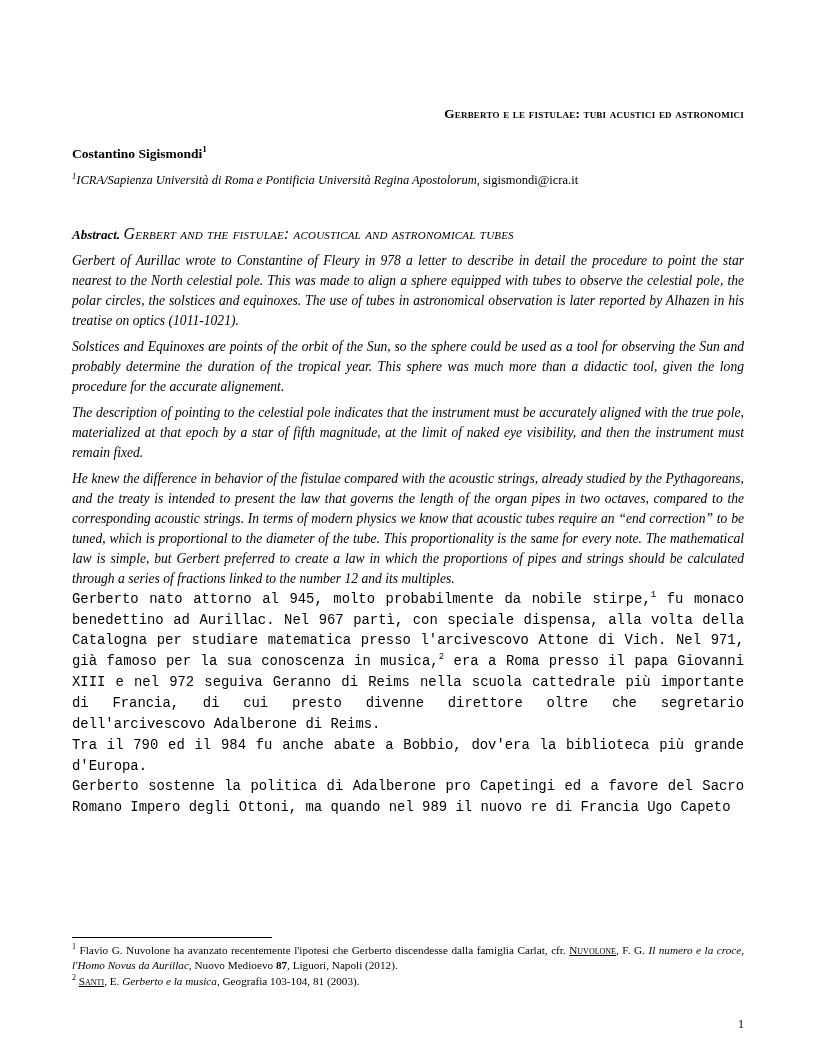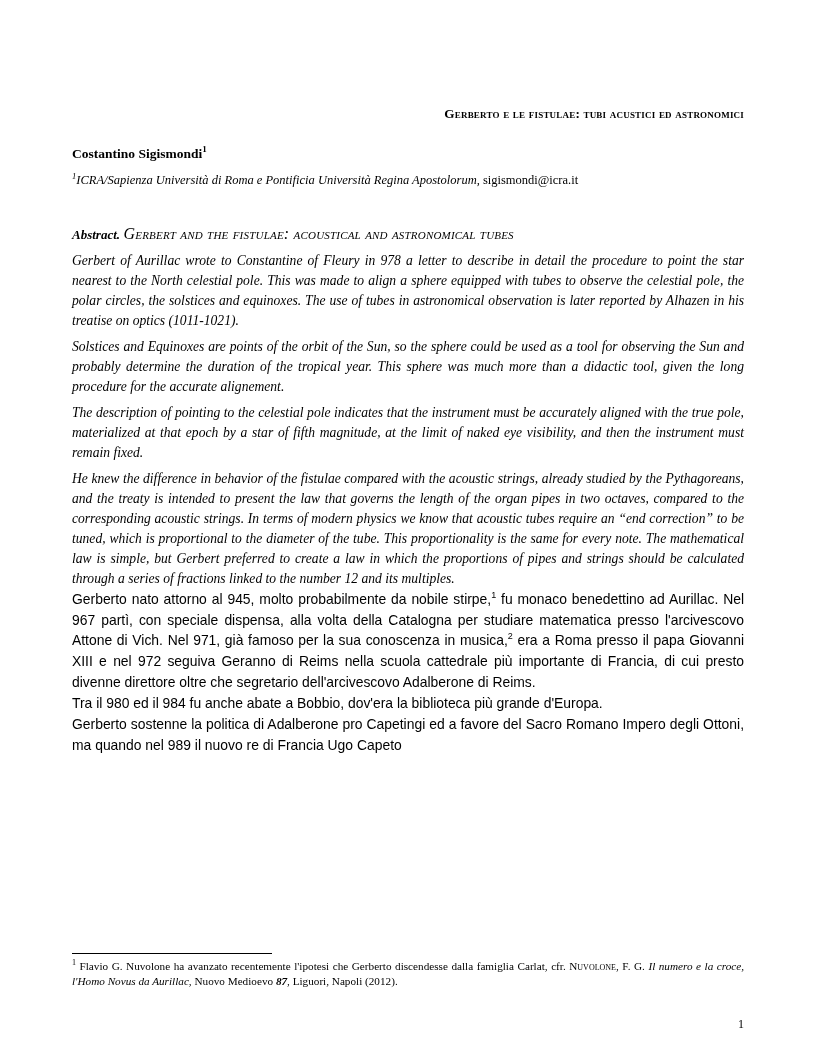--- a/index.html
+++ b/index.html
@@ -79,21 +79,21 @@
   .section-title {
     font-size: 13.8px;
     font-weight: bold;
     margin: 30px 0 8px 0;
   }
   .body-para {
     font-size: 13.9px;
     line-height: 1.5;
     text-align: justify;
     margin: 0;
-    font-family: Liberation Sans, sans-serif;
+    font-family: Liberation Mono, monospace;
   }
   .body-para sup { font-size: 9px; vertical-align: super; line-height: 0; }
 
   
   .footnote-area {
     position: absolute;
     left: 72px;
     right: 72px;
     bottom: 66px;
   }
@@ -103,23 +103,23 @@
     background: #000;
     margin-bottom: 5px;
   }
   .footnote {
     font-size: 11.2px;
     line-height: 1.34;
     text-align: justify;
     margin: 0 0 1px 0;
   }
   .footnote sup { font-size: 8px; vertical-align: super; line-height: 0; }
-  .footnote .sc { font-variant: small-caps; }
+  .footnote .sc { font-variant: small-caps; text-decoration: underline; }
   .footnote i { font-style: italic; }
-  .footnote b { font-weight: bold; font-style: italic; }
+  .footnote b { font-weight: bold; }
 
   .page-number {
     position: absolute;
     right: 72px;
     bottom: 24px;
     font-size: 12px;
   }
 </style>
 </head>
 <body>
@@ -142,25 +142,29 @@
       <span class="abstract-subtitle">Gerbert and the fistulae: acoustical and astronomical tubes</span>
     </p>
     <p class="abstract-para">Gerbert of Aurillac wrote to Constantine of Fleury in 978 a letter to describe in detail the procedure to point the star nearest to the North celestial pole. This was made to align a sphere equipped with tubes to observe the celestial pole, the polar circles, the solstices and equinoxes. The use of tubes in astronomical observation is later reported by Alhazen in his treatise on optics (1011-1021).</p>
     <p class="abstract-para">Solstices and Equinoxes are points of the orbit of the Sun, so the sphere could be used as a tool for observing the Sun and probably determine the duration of the tropical year. This sphere was much more than a didactic tool, given the long procedure for the accurate alignement.</p>
     <p class="abstract-para">The description of pointing to the celestial pole indicates that the instrument must be accurately aligned with the true pole, materialized at that epoch by a star of fifth magnitude, at the limit of naked eye visibility, and then the instrument must remain fixed.</p>
     <p class="abstract-para">He knew the difference in behavior of the fistulae compared with the acoustic strings, already studied by the Pythagoreans, and the treaty is intended to present the law that governs the length of the organ pipes in two octaves, compared to the corresponding acoustic strings. In terms of modern physics we know that acoustic tubes require an “end correction” to be tuned, which is proportional to the diameter of the tube. This proportionality is the same for every note. The mathematical law is simple, but Gerbert preferred to create a law in which the proportions of pipes and strings should be calculated through a series of fractions linked to the number 12 and its multiples.</p>
   </div>
 
 
   <p class="body-para">Gerberto nato attorno al 945, molto probabilmente da nobile stirpe,<sup>1</sup> fu monaco benedettino ad Aurillac. Nel 967 partì, con speciale dispensa, alla volta della Catalogna per studiare matematica presso l'arcivescovo Attone di Vich. Nel 971, già famoso per la sua conoscenza in musica,<sup>2</sup> era a Roma presso il papa Giovanni XIII e nel 972 seguiva Geranno di Reims nella scuola cattedrale più importante di Francia, di cui presto divenne direttore oltre che segretario dell'arcivescovo Adalberone di Reims.</p>
-  <p class="body-para">Tra il 980 ed il 984 fu anche abate a Bobbio, dov'era la biblioteca più grande d'Europa.</p>
+  <p class="body-para">Tra il 790 ed il 984 fu anche abate a Bobbio, dov'era la biblioteca più grande d'Europa.</p>
   <p class="body-para">Gerberto sostenne la politica di Adalberone pro Capetingi ed a favore del Sacro Romano Impero degli Ottoni, ma quando nel 989 il nuovo re di Francia Ugo Capeto</p>
 
   <div class="footnote-area">
     <div class="footnote-rule"></div>
     <p class="footnote">
       <sup>1</sup>
       <span>Flavio G. Nuvolone ha avanzato recentemente l'ipotesi che Gerberto discendesse dalla famiglia Carlat, cfr. <span class="sc">Nuvolone</span>, F. G. <i>Il numero e la croce, l'Homo Novus da Aurillac</i>,  Nuovo Medioevo <b>87</b>, Liguori, Napoli (2012).</span>
     </p>
+    <p class="footnote">
+      <sup>2</sup>
+      <span><span class="sc">Santi</span>, E. <i>Gerberto e la musica</i>, Geografia 103-104, 81 (2003).</span>
+    </p>
   </div>
 
   <div class="page-number">1</div>
 </div>
 
 </body></html>

